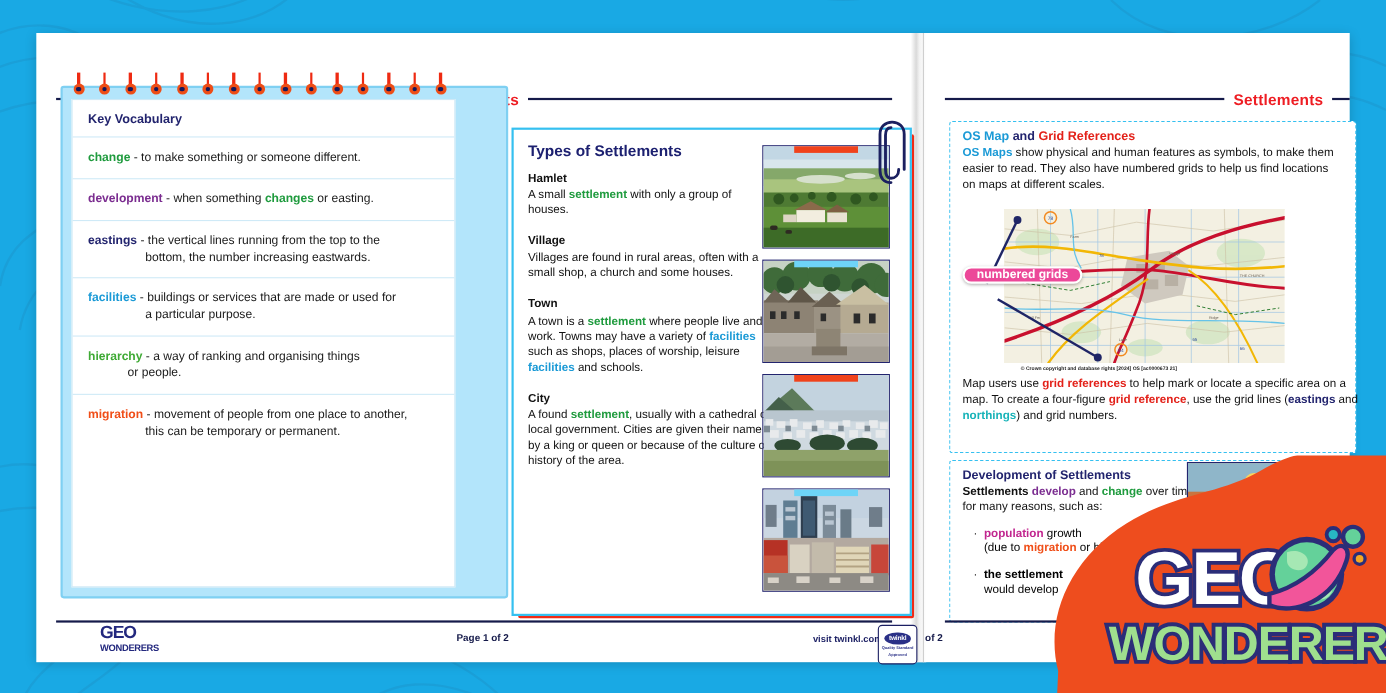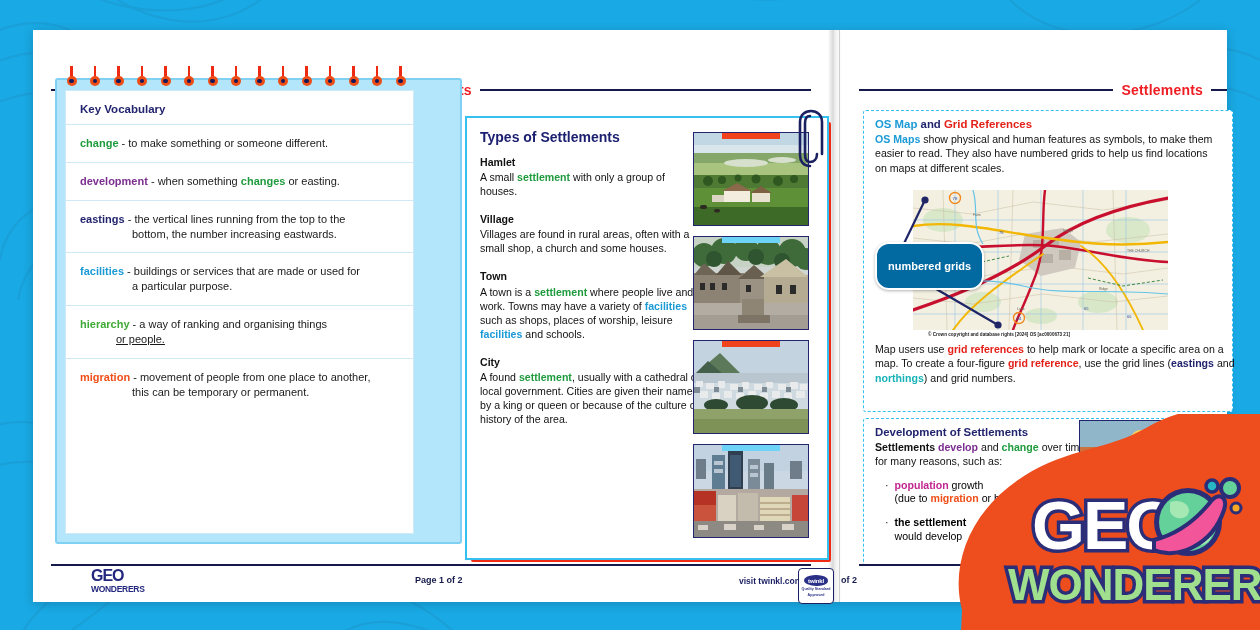--- a/index.html
+++ b/index.html
@@ -76,21 +76,21 @@
     border:1px solid #cfe9f6;
   }
   .v-head{
     font-size:11.5px;font-weight:bold;color:#22246e;padding:12px 14px 9px 14px;
   }
   .v-row{
     border-top:1px solid #cfeaf7;padding:11px 14px 11px 14px;
     font-size:11px;color:#1a1a1a;line-height:1.35;
   }
   .v-row .term{font-weight:bold;}
-  .v-row .ind{display:block;padding-left:36px;text-decoration:underline;}
+  .v-row .ind{display:block;padding-left:36px;}
   .v-row .ind2{display:block;padding-left:52px;}
 
   
   .mid-shadow{position:absolute;left:438px;top:92px;width:360px;height:440px;background:#ef2b16;border-radius:2px;}
   .mid-panel{
     position:absolute;left:432px;top:86px;width:360px;height:440px;
     background:#ffffff;border:2px solid #35c0f0;
   }
   .clip{position:absolute;left:764px;top:78px;width:28px;height:62px;z-index:6;}
   .m-title{font-size:14px;font-weight:bold;color:#1c2070;margin:11px 0 10px 13px;}
@@ -109,22 +109,22 @@
   .r-sec2{top:388px;width:368px;height:146px;}
   .r-txt{font-size:10.6px;color:#111;line-height:1.35;padding:0 12px;}
   .r-h{font-size:11.4px;font-weight:bold;padding:8px 12px 2px 12px;}
   .map{
     position:absolute;left:880px;top:160px;width:255px;height:140px;
     background:#fdfcf7;overflow:hidden;border:0;
   }
   .copyr{position:absolute;left:895px;top:302px;font-size:4.6px;color:#222;font-weight:bold;}
   .callout{
     position:absolute;left:842px;top:212px;z-index:7;
-    background:#0369a1;color:#fff;border:2px solid #fff;border-radius:14px;
-    padding:16px 11px;font-size:11px;font-weight:bold;white-space:nowrap;
+    background:#ec4899;color:#fff;border:2px solid #fff;border-radius:14px;
+    padding:0 11px;font-size:11px;font-weight:bold;white-space:nowrap;
     box-shadow:0 1px 3px rgba(0,0,0,.3);
   }
   .bullet{display:flex;gap:6px;padding:2px 12px 0 22px;font-size:10.6px;line-height:1.3;}
   .bullet .dot{color:#111;}
 
   
   .c-green{color:#1f9b3e;} .c-purple{color:#7b2d90;} .c-navy{color:#22246e;}
   .c-blue{color:#1b9ad6;} .c-red{color:#e32119;} .c-teal{color:#17b3b8;}
   .c-orange{color:#f04e18;} .c-magenta{color:#c1268f;margin-top:32px;} .c-grass{color:#3faa35;}
   .b{font-weight:bold;}

